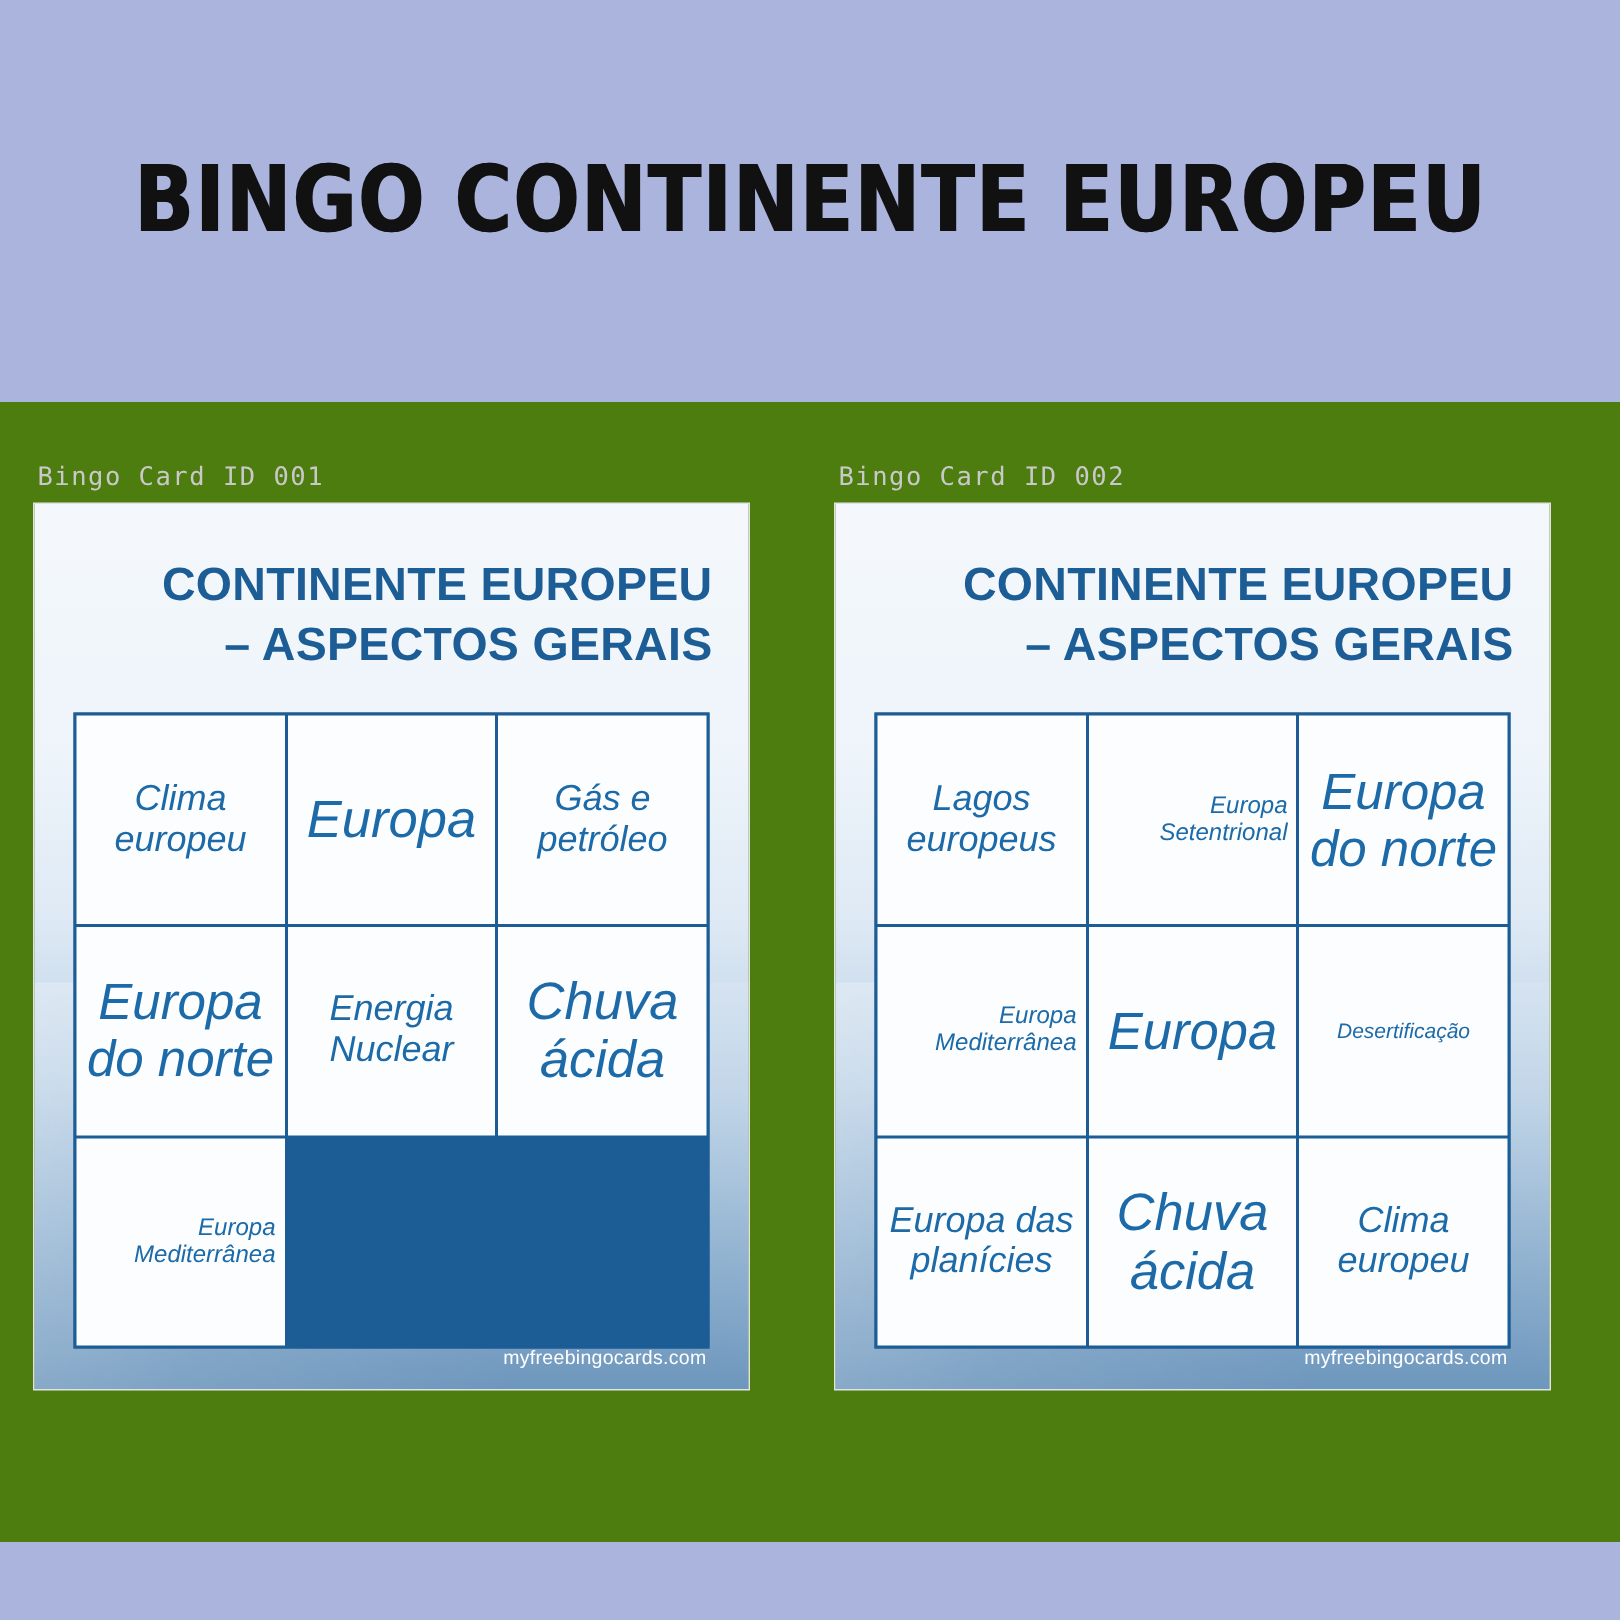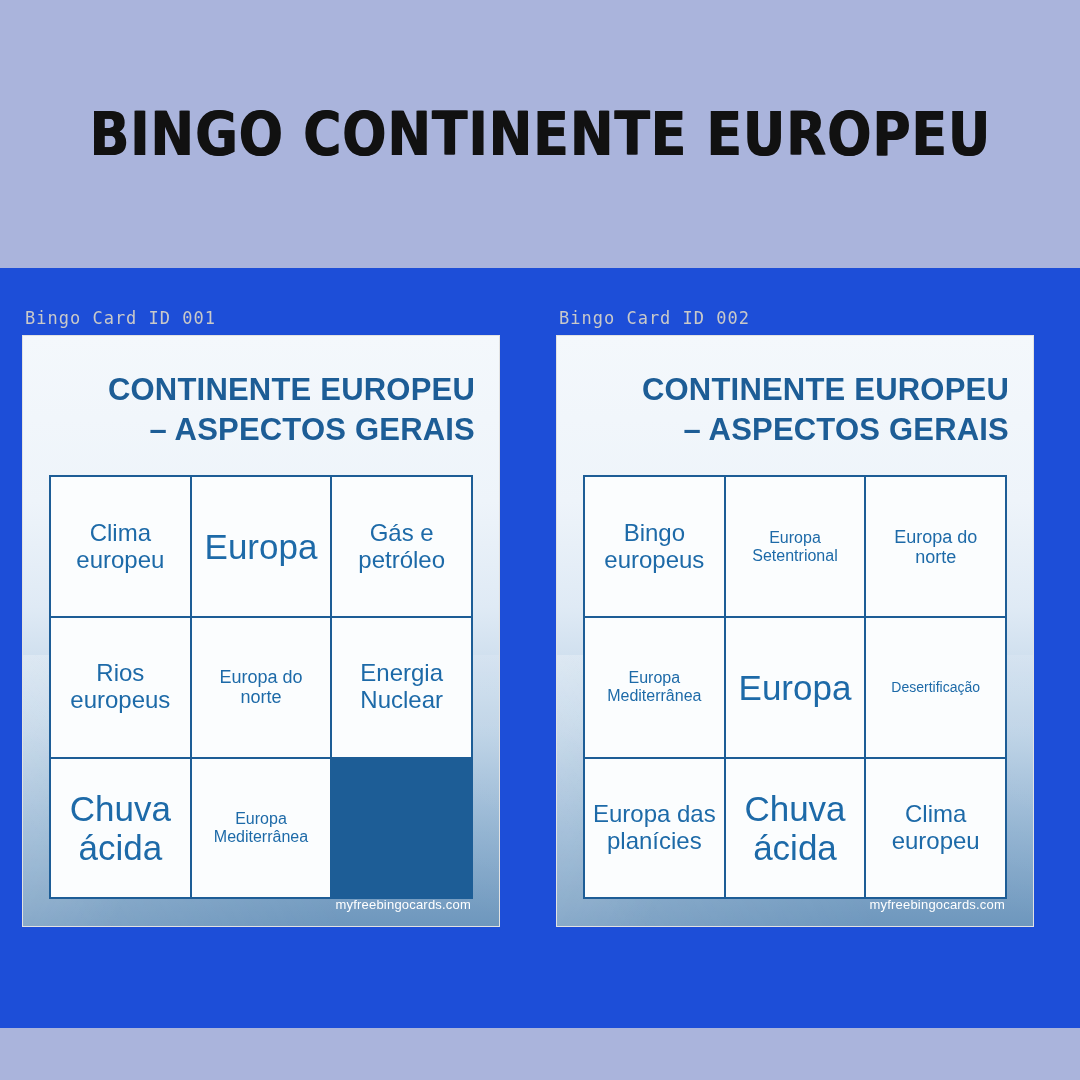--- a/index.html
+++ b/index.html
@@ -38,21 +38,21 @@
     text-transform: uppercase;
     transform: scaleY(1.18);
     text-shadow: 1px 0 0 #111111;
   }
   .sheet {
     position: absolute;
     top: 268px;
     left: 0;
     width: 1080px;
     height: 760px;
-    background: #1d4ed8;
+    background: #4d7c0f;
   }
   .bottom-band {
     position: absolute;
     top: 1028px;
     left: 0;
     width: 1080px;
     height: 52px;
     background: #aab4dc;
   }
   .cards-area {
@@ -124,26 +124,27 @@
   .cell {
     background: #fbfdfe;
     display: flex;
     align-items: center;
     justify-content: center;
     text-align: center;
     color: #1d6aa8;
     padding: 4px 6px;
     box-sizing: border-box;
     line-height: 1.12;
+    font-style: italic;
   }
   .cell .txt { display: block; }
   .sz-xl .txt { font-size: 35px; }
-  .sz-l .txt  { font-size: 18px; }
+  .sz-l .txt  { font-size: 34px; }
   .sz-m .txt  { font-size: 24px; }
-  .sz-s .txt  { font-size: 16px; }
+  .sz-s .txt  { font-size: 16px; text-align: right; }
   .sz-xs .txt { font-size: 14px; }
 
   .card-footer {
     position: absolute;
     right: 28px;
     bottom: 14px;
     font-size: 13px;
     color: #ffffff;
     letter-spacing: 0.2px;
     z-index: 2;
@@ -172,23 +173,20 @@
           <div class="grid">
             <div class="cell sz-m">
                 <span class="txt">Clima europeu</span>
               </div>
             <div class="cell sz-xl">
                 <span class="txt">Europa</span>
               </div>
             <div class="cell sz-m">
                 <span class="txt">Gás e petróleo</span>
               </div>
-            <div class="cell sz-m">
-                <span class="txt">Rios europeus</span>
-              </div>
             <div class="cell sz-l">
                 <span class="txt">Europa do norte</span>
               </div>
             <div class="cell sz-m">
                 <span class="txt">Energia Nuclear</span>
               </div>
             <div class="cell sz-xl">
                 <span class="txt">Chuva ácida</span>
               </div>
             <div class="cell sz-s">
@@ -201,21 +199,21 @@
 
       <div class="card-wrap right">
         <div class="card-id">Bingo Card ID 002</div>
         <div class="card">
           <div class="card-title">
             <span>CONTINENTE EUROPEU</span><br>
             <span>– ASPECTOS GERAIS</span>
           </div>
           <div class="grid">
             <div class="cell sz-m">
-                <span class="txt">Bingo europeus</span>
+                <span class="txt">Lagos europeus</span>
               </div>
             <div class="cell sz-s">
                 <span class="txt">Europa Setentrional</span>
               </div>
             <div class="cell sz-l">
                 <span class="txt">Europa do norte</span>
               </div>
             <div class="cell sz-s">
                 <span class="txt">Europa Mediterrânea</span>
               </div>

